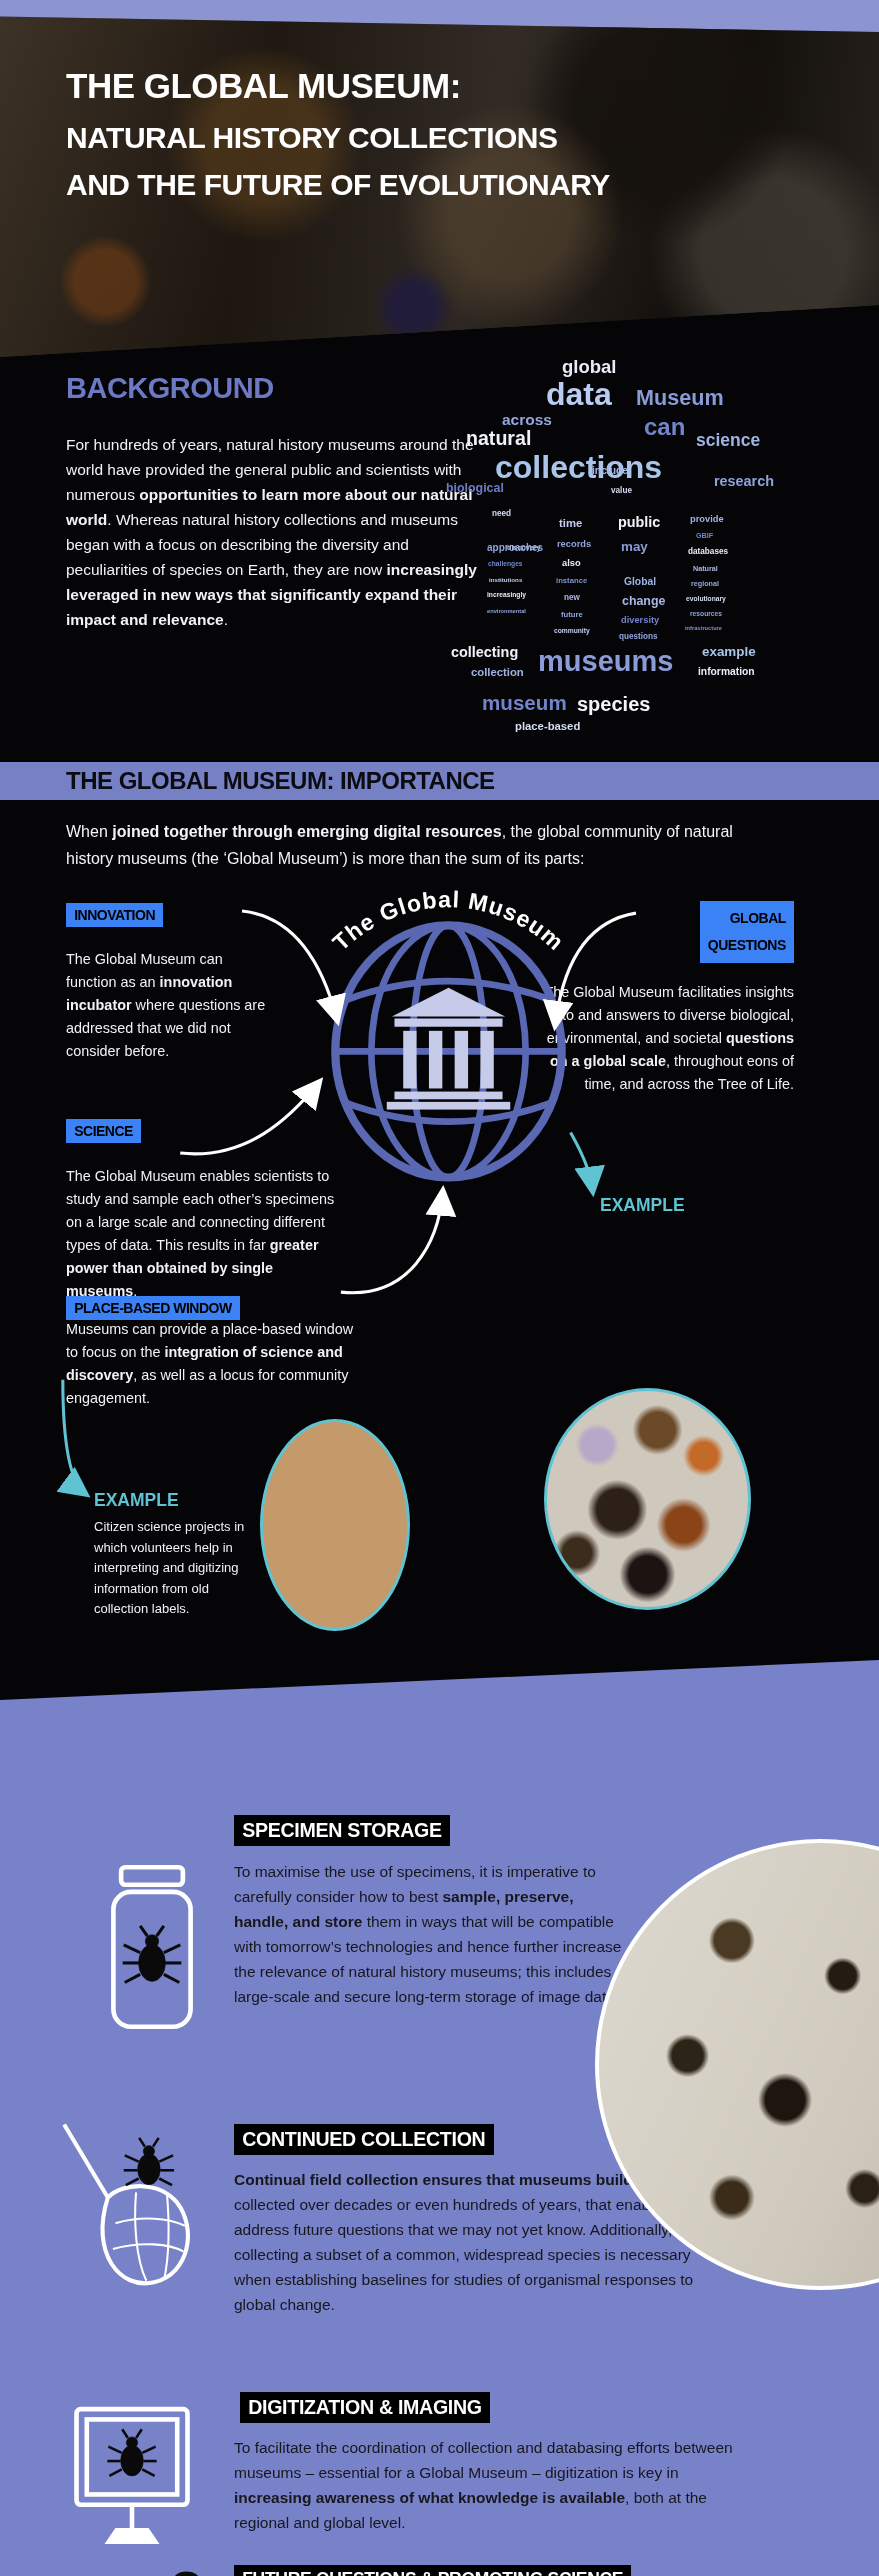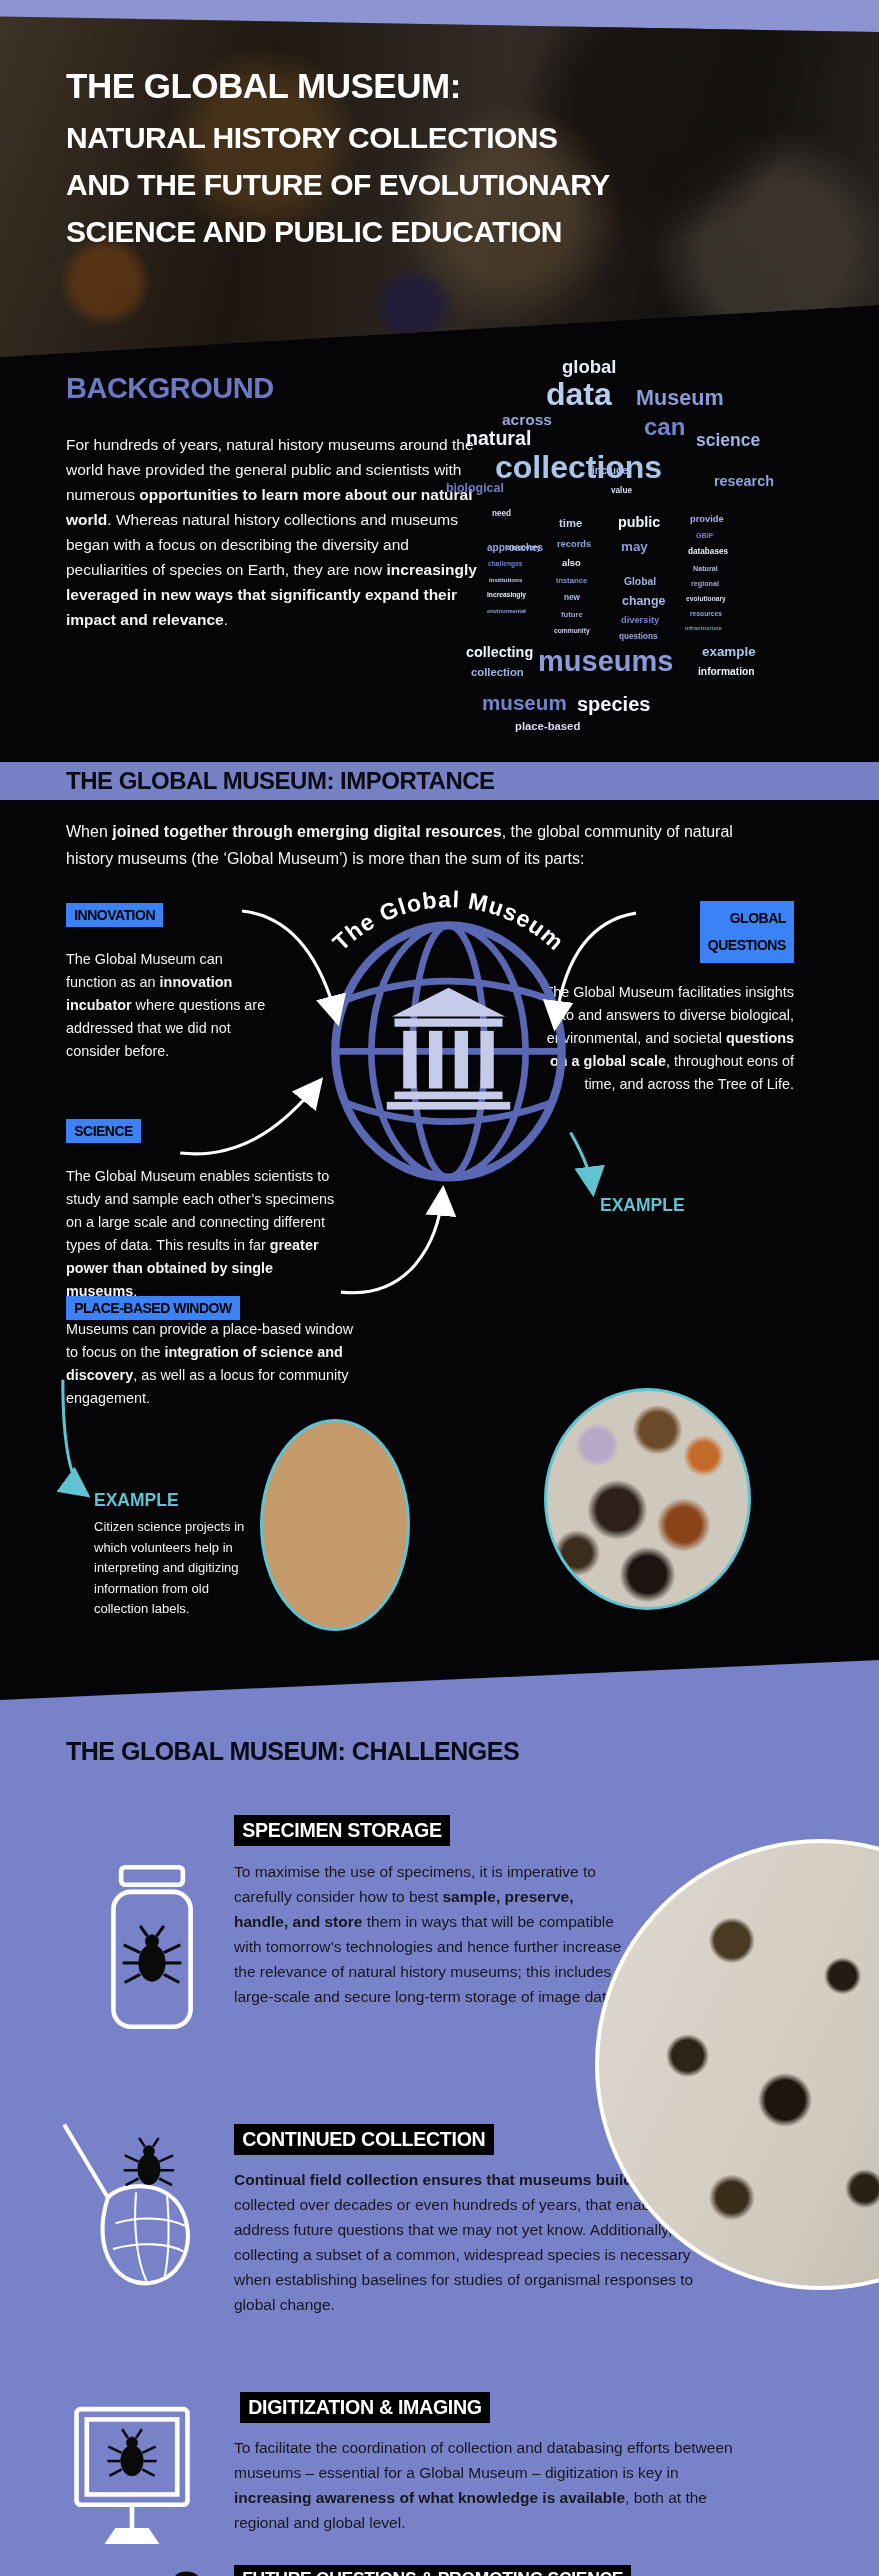--- a/index.html
+++ b/index.html
@@ -87,21 +87,20 @@
 
 <div id="page">
 
   <div class="abs top-strip"></div>
   <div class="abs header-photo"></div>
   <div class="abs header-shade"></div>
   <div class="abs main-title">THE GLOBAL MUSEUM:</div>
   <div class="abs sub-title">
     <div>NATURAL HISTORY COLLECTIONS</div>
     <div>AND THE FUTURE OF EVOLUTIONARY</div>
-    <div>SCIENCE AND PUBLIC EDUCATION</div>
   </div>
 
   <div class="abs bg-heading">BACKGROUND</div>
   <div class="abs bg-para"><span>For hundreds of years, natural history museums around the world have provided the general public and scientists with numerous </span><span class="b">opportunities to learn more about our natural world</span><span>. Whereas natural history collections and museums began with a focus on describing the diversity and peculiarities of species on Earth, they are now </span><span class="b">increasingly leveraged in new ways that significantly expand their impact and relevance</span><span>.</span></div>
 
   <div>
     <span class="wc" style="left:562px;top:358px;font-size:18.5px;color:#e8ecf8">global</span>
     <span class="wc" style="left:546px;top:378px;font-size:32px;color:#b9cdf0">data</span>
     <span class="wc" style="left:636px;top:387px;font-size:21.6px;color:#8b9bd8">Museum</span>
     <span class="wc" style="left:644px;top:415px;font-size:24px;color:#7285cc">can</span>
@@ -134,21 +133,21 @@
     <span class="wc" style="left:487px;top:592px;font-size:6.7px;color:#e8ecf8">increasingly</span>
     <span class="wc" style="left:487px;top:609px;font-size:5.7px;color:#8fa3dc">environmental</span>
     <span class="wc" style="left:690px;top:515px;font-size:9.3px;color:#9fb3e4">provide</span>
     <span class="wc" style="left:696px;top:532px;font-size:7.2px;color:#7285cc">GBIF</span>
     <span class="wc" style="left:688px;top:548px;font-size:8.2px;color:#e8ecf8">databases</span>
     <span class="wc" style="left:693px;top:565px;font-size:7.2px;color:#aab7e6">Natural</span>
     <span class="wc" style="left:691px;top:580px;font-size:7.2px;color:#93a7de">regional</span>
     <span class="wc" style="left:686px;top:596px;font-size:6.7px;color:#d7def2">evolutionary</span>
     <span class="wc" style="left:690px;top:611px;font-size:6.7px;color:#8fa3dc">resources</span>
     <span class="wc" style="left:685px;top:626px;font-size:5.7px;color:#7f90d2">infrastructure</span>
-    <span class="wc" style="left:466px;top:645px;font-size:14.4px;color:#f0f2fa">collecting</span>
+    <span class="wc" style="left:451px;top:645px;font-size:14.4px;color:#f0f2fa">collecting</span>
     <span class="wc" style="left:471px;top:667px;font-size:11.3px;color:#9fb3e4">collection</span>
     <span class="wc" style="left:538px;top:647px;font-size:29px;color:#8b9bd8">museums</span>
     <span class="wc" style="left:702px;top:645px;font-size:13.4px;color:#a9c6ea">example</span>
     <span class="wc" style="left:698px;top:667px;font-size:10.3px;color:#e8ecf8">information</span>
     <span class="wc" style="left:482px;top:693px;font-size:20.6px;color:#7285cc">museum</span>
     <span class="wc" style="left:515px;top:721px;font-size:11.3px;color:#d7def2">place-based</span>
     <span class="wc" style="left:577px;top:694px;font-size:20px;color:#f4f5fb">species</span>
   </div>
 
   <div class="abs imp-band"></div>
@@ -221,21 +220,20 @@
     <g fill="none" stroke="#5fc3d2" stroke-width="6">
       <path d="M 1108 548 C 1142 608 1148 638 1151 662" marker-end="url(#aht)"></path>
       <path d="M 122 1028 C 122 1148 136 1228 166 1250" marker-end="url(#aht)"></path>
     </g>
   </svg>
 
   <div class="abs ellipse label-photo"></div>
   <div class="abs ellipse butterfly-photo"></div>
 
   <div class="abs chal-bg"></div>
-  <div class="abs chal-title">THE GLOBAL MUSEUM: CHALLENGES</div>
 
   <div class="abs" style="left:234px;top:1815px;">
     <span class="headbox-b">SPECIMEN STORAGE</span></div>
   <div class="abs dpara" style="left:234px;top:1859px;width:397px;"><span>To maximise the use of specimens, it is imperative to carefully consider how to best </span><span class="b">sample, preserve, handle, and store</span><span> them in ways that will be compatible with tomorrow’s technologies and hence further increase the relevance of natural history museums; this includes large-scale and secure long-term storage of image data.</span></div>
 
   <div class="abs" style="left:234px;top:2124px;">
     <span class="headbox-b">CONTINUED COLLECTION</span></div>
   <div class="abs dpara" style="left:234px;top:2167px;width:495px;"><span class="b">Continual field collection ensures that museums build time series</span><span>, collected over decades or even hundreds of years, that enable us to address future questions that we may not yet know. Additionally, collecting  a subset of a common, widespread species is necessary when establishing baselines for studies of organismal responses to global change.</span></div>
 
   <div class="abs" style="left:240px;top:2392px;">

